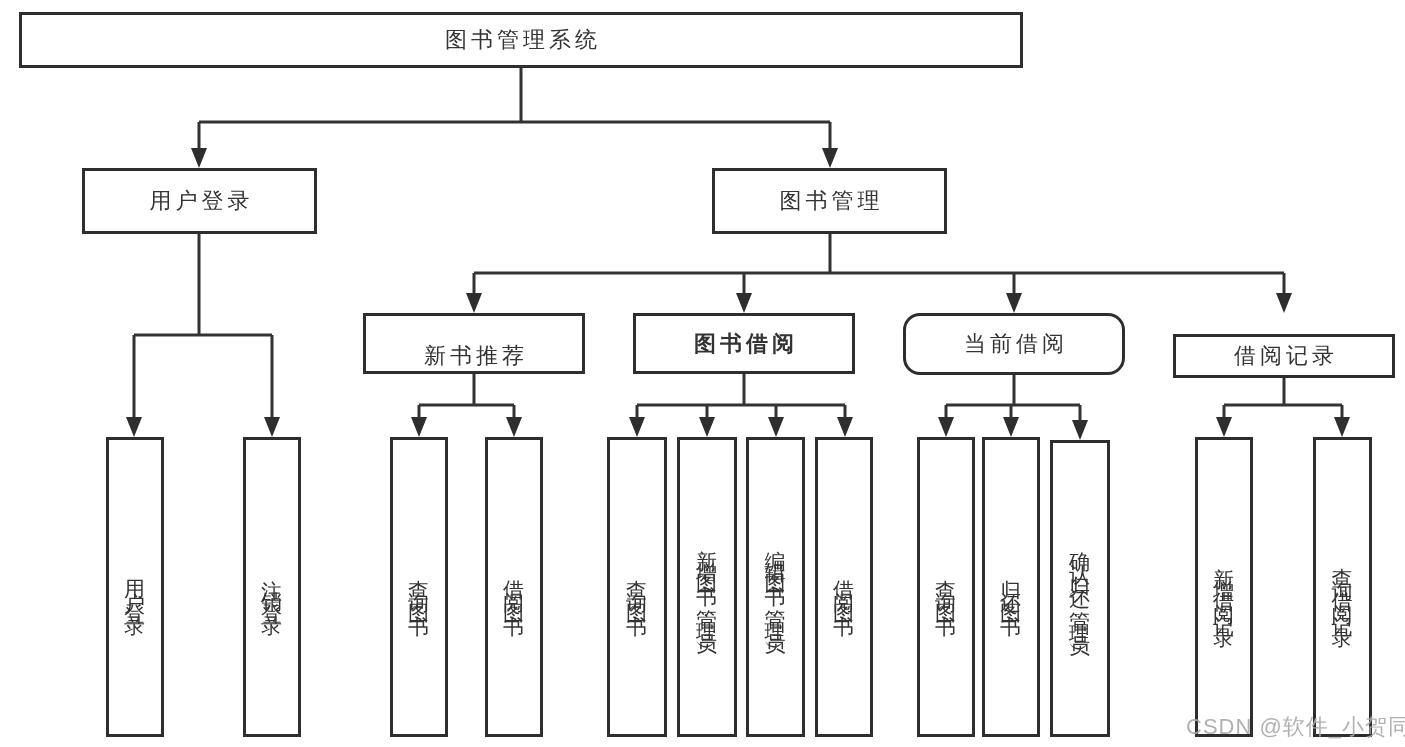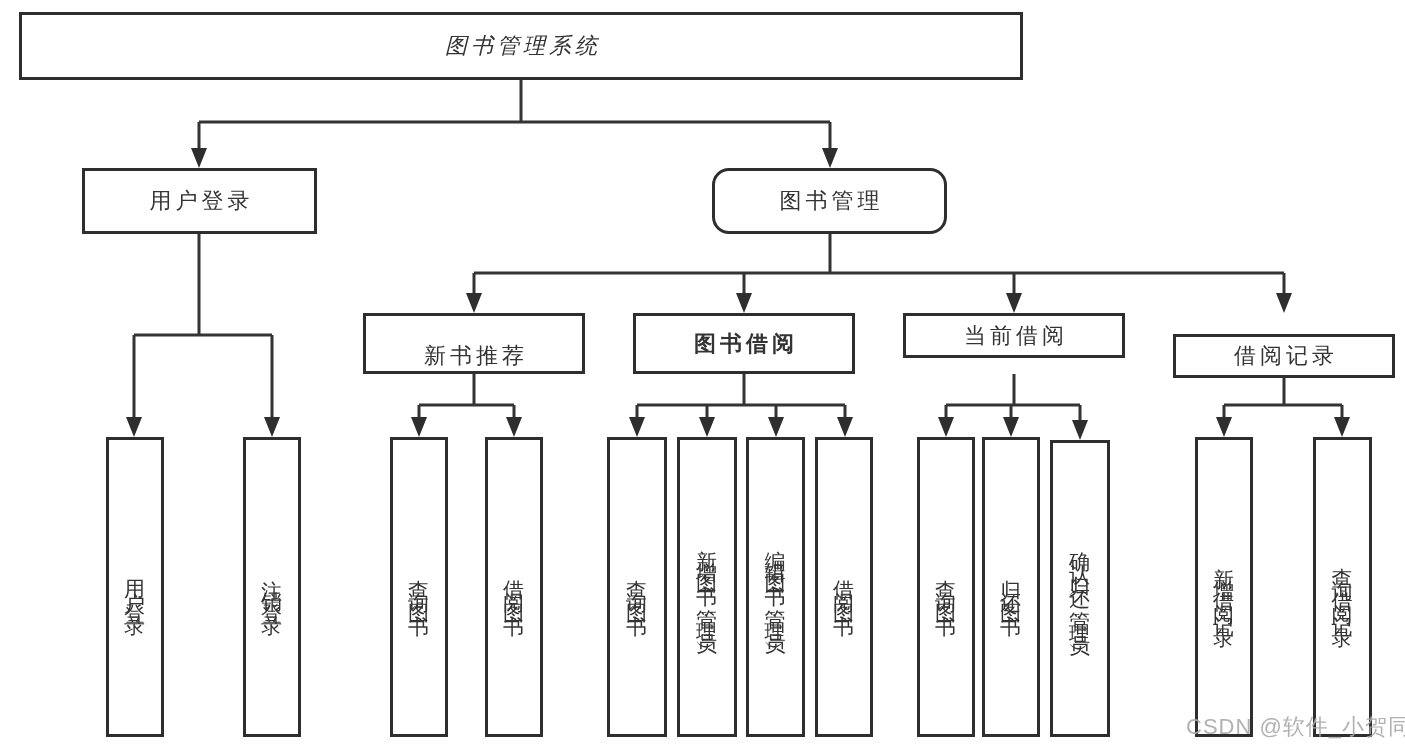--- a/index.html
+++ b/index.html
@@ -86,38 +86,38 @@
       <polygon points="768,417 784,417 776,437"></polygon>
       <polygon points="837,417 853,417 845,437"></polygon>
       <polygon points="938,417 954,417 946,437"></polygon>
       <polygon points="1003,417 1019,417 1011,437"></polygon>
       <polygon points="1072,420 1088,420 1080,440"></polygon>
       <polygon points="1216,417 1232,417 1224,437"></polygon>
       <polygon points="1334,417 1350,417 1342,437"></polygon>
     </g>
   </svg>
 
-  <div class="box" style="left:19px;top:12px;width:1004px;height:68px;font-style:italic;">
+  <div class="box" style="left:19px;top:12px;width:1004px;height:56px;">
     <span class="hlabel">图书管理系统</span>
   </div>
 
   <div class="box" style="left:82px;top:168px;width:235px;height:66px;">
     <span class="hlabel">用户登录</span>
   </div>
-  <div class="box" style="left:712px;top:168px;width:235px;height:66px;border-radius:17px;">
+  <div class="box" style="left:712px;top:168px;width:235px;height:66px;">
     <span class="hlabel">图书管理</span>
   </div>
 
   <div class="box" style="left:363px;top:313px;width:222px;height:61px;align-items:flex-end;">
     <span class="hlabel">新书推荐</span>
   </div>
   <div class="box" style="left:633px;top:313px;width:222px;height:61px;font-weight:bold;">
     <span class="hlabel">图书借阅</span>
   </div>
-  <div class="box" style="left:903px;top:313px;width:222px;height:45px;">
+  <div class="box" style="left:903px;top:313px;width:222px;height:62px;border-radius:17px;">
     <span class="hlabel">当前借阅</span>
   </div>
   <div class="box" style="left:1173px;top:306px;width:222px;height:44px;margin-top:28px;">
     <span class="hlabel">借阅记录</span>
   </div>
 
   <div class="box leaf" style="left:106px;top:437px;width:58px;height:300px;">
     <span class="vtext">用户登录</span>
   </div>
   <div class="box leaf" style="left:243px;top:437px;width:58px;height:300px;">

